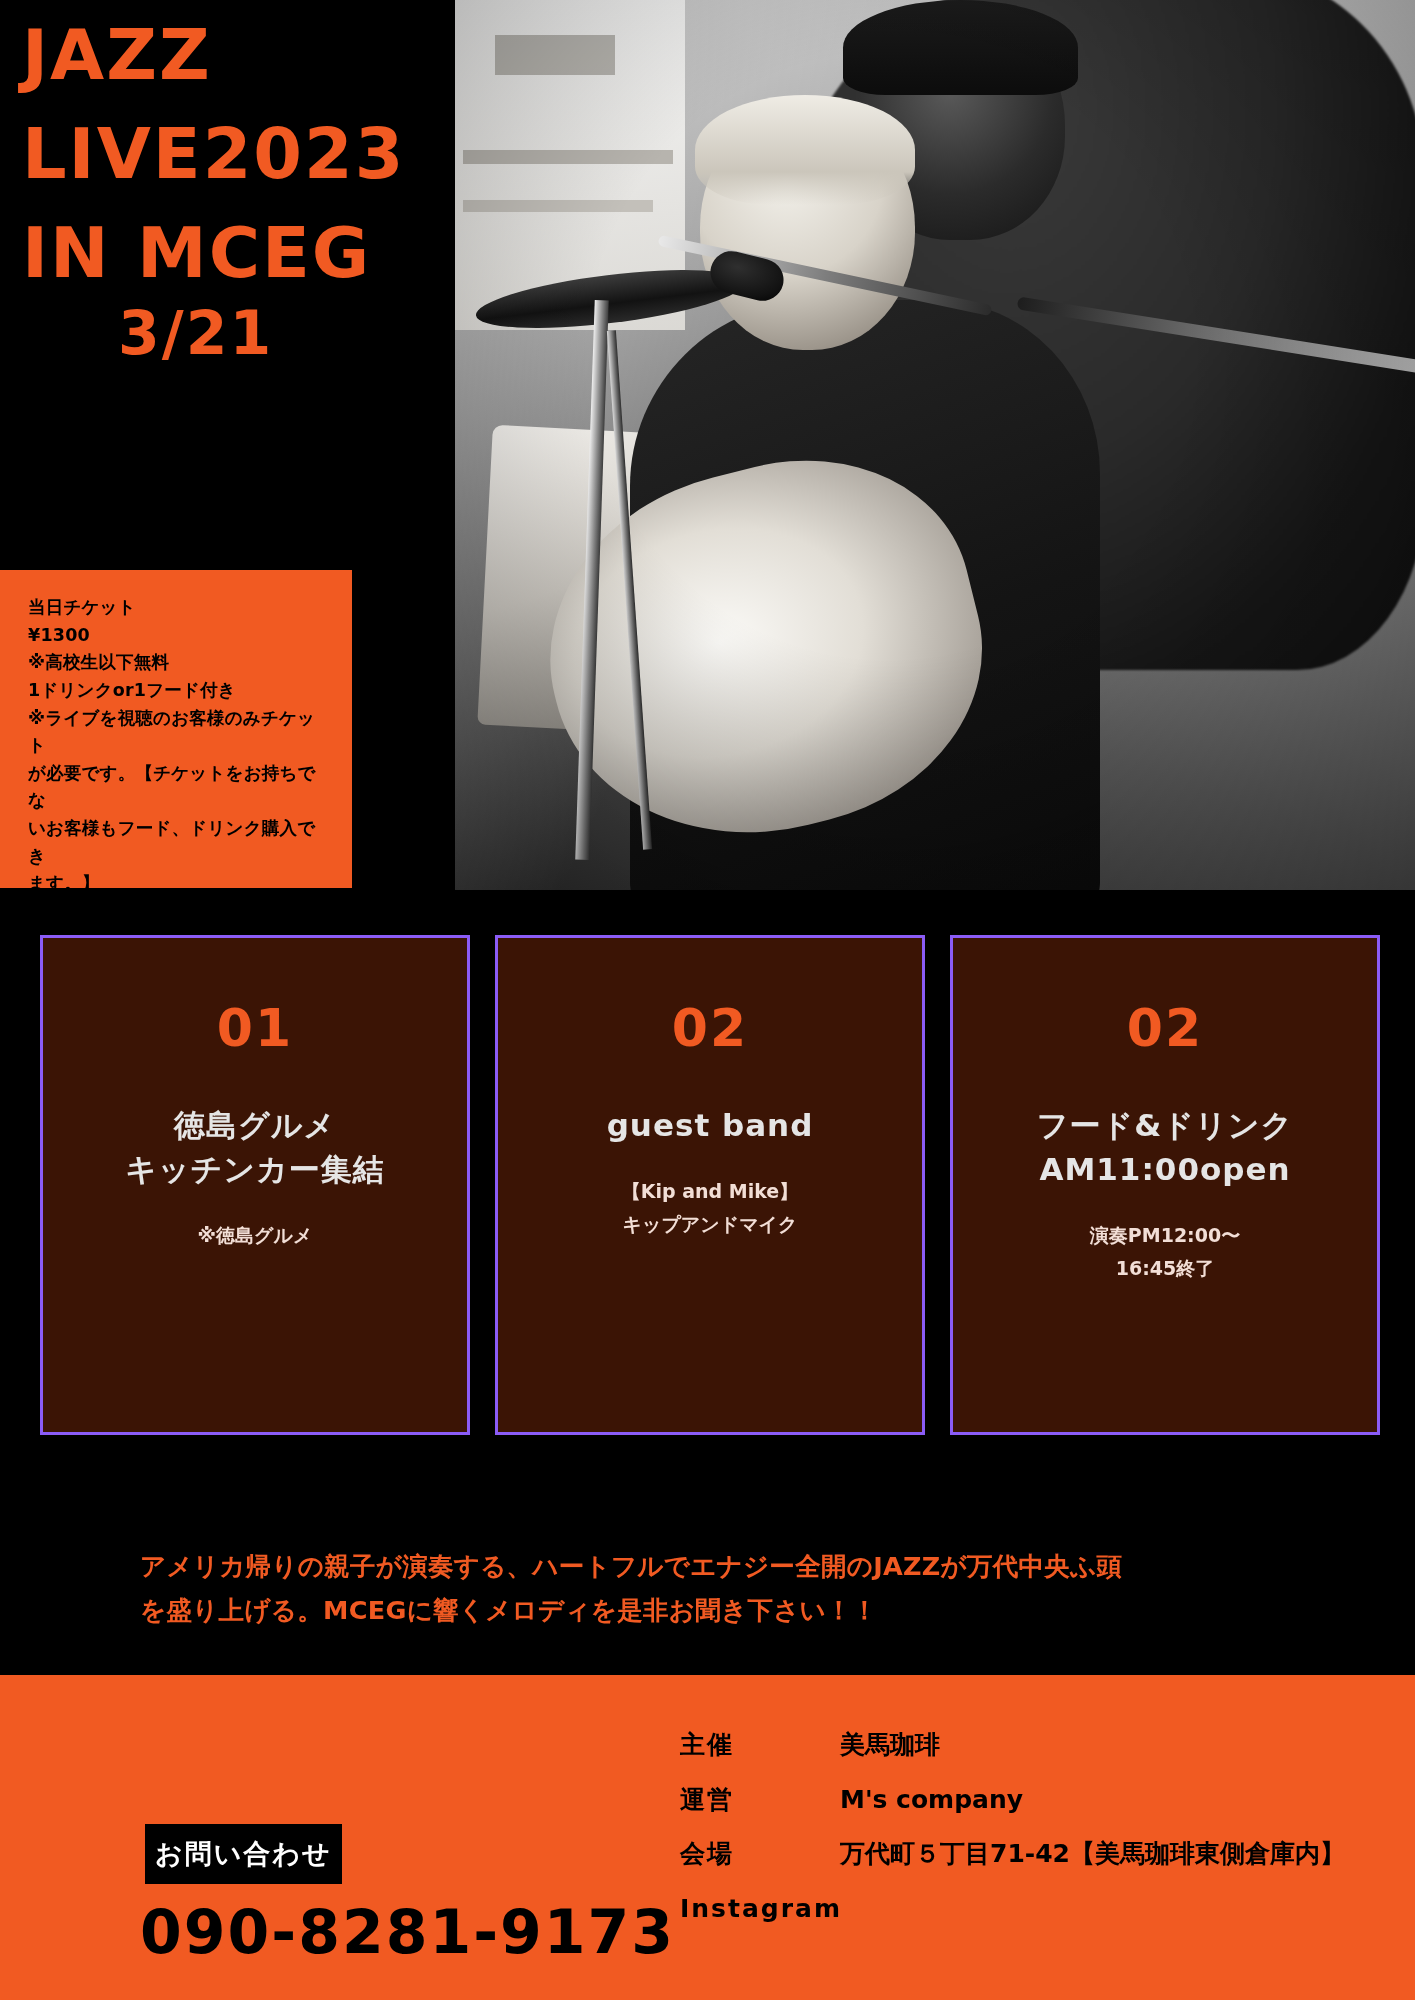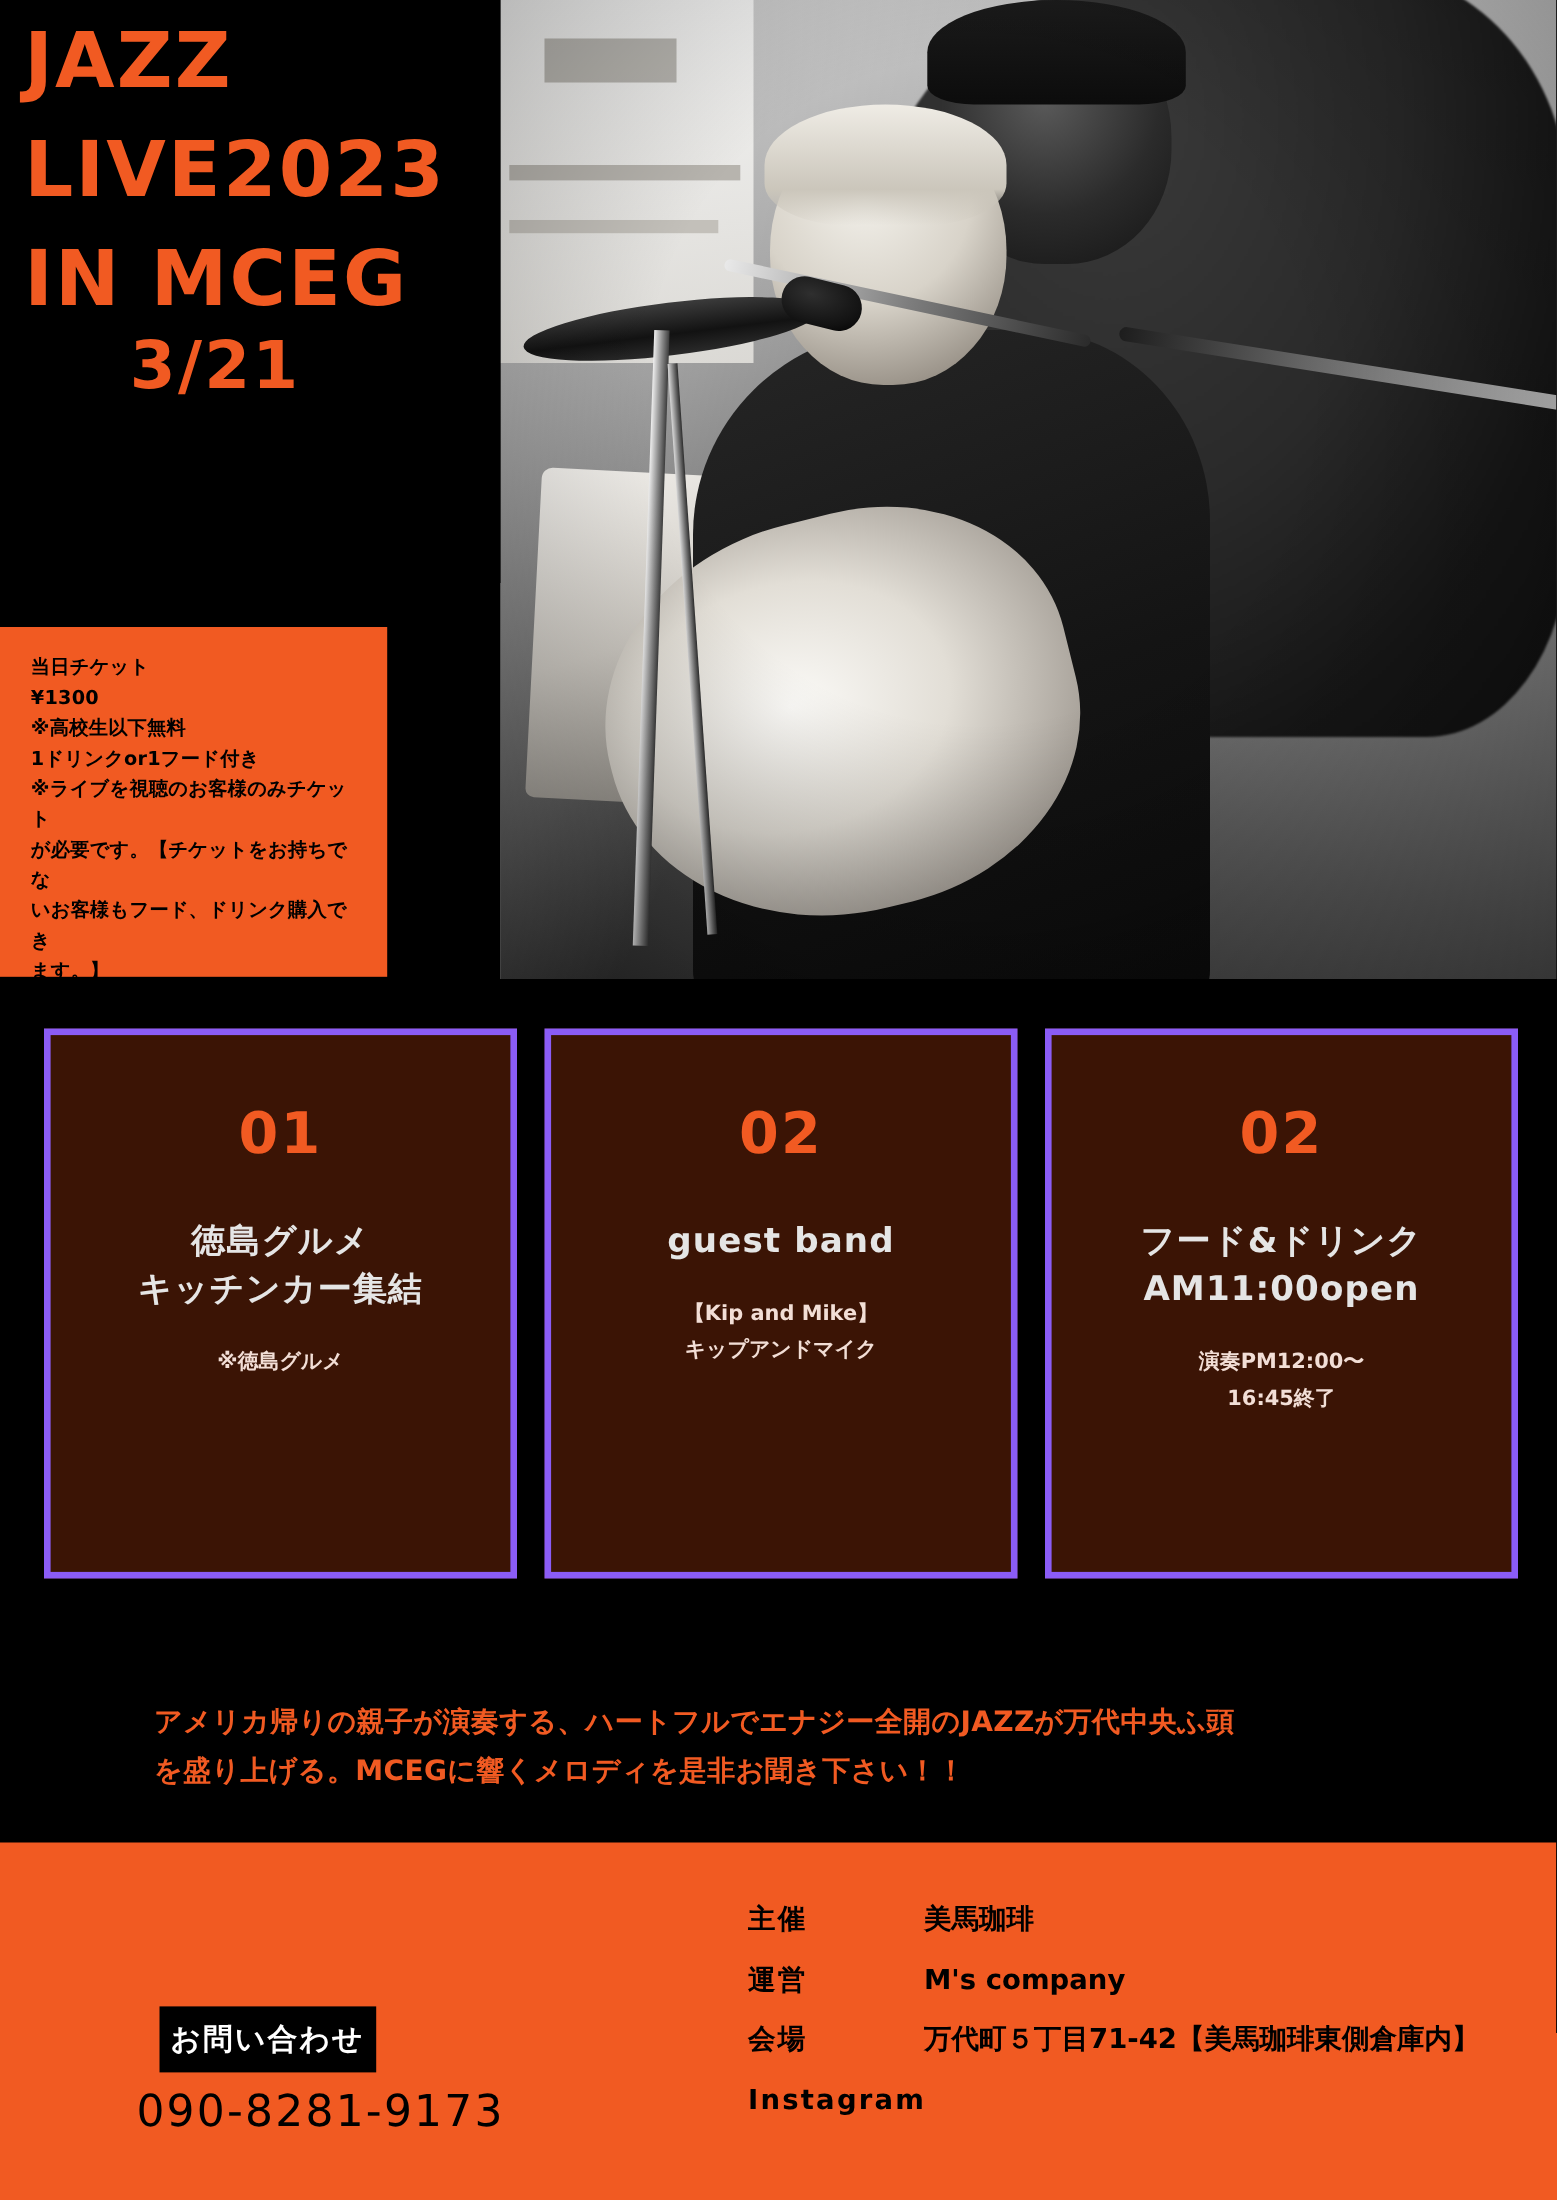--- a/index.html
+++ b/index.html
@@ -218,21 +218,21 @@
     left: 40px; top: 935px;
     width: 1340px;
     height: 500px;
     display: flex;
     justify-content: space-between;
   }
   .card {
     width: 430px;
     height: 500px;
     background: #3b1405;
-    border: 6px solid #8b5cf6;
+    border: 3px solid #8b5cf6;
     box-sizing: border-box;
     text-align: center;
     position: relative;
   }
   .card-num {
     color: #f15a22;
     font-size: 52px;
     font-weight: 800;
     letter-spacing: 2px;
     margin-top: 60px;
@@ -278,24 +278,24 @@
     left: 145px; top: 149px;
     background: #000000;
     color: #ffffff;
     font-size: 27px;
     font-weight: 800;
     padding: 12px 10px;
     letter-spacing: 2px;
   }
   .phone {
     position: absolute;
-    left: 124px; top: 222px;
+    left: 140px; top: 222px;
     color: #000000;
-    font-size: 40px;
-    font-weight: 400;
+    font-size: 60px;
+    font-weight: 700;
     letter-spacing: 2px;
   }
   .info-grid {
     position: absolute;
     left: 680px; top: 50px;
     width: 700px;
     color: #000000;
   }
   .info-row {
     display: flex;

